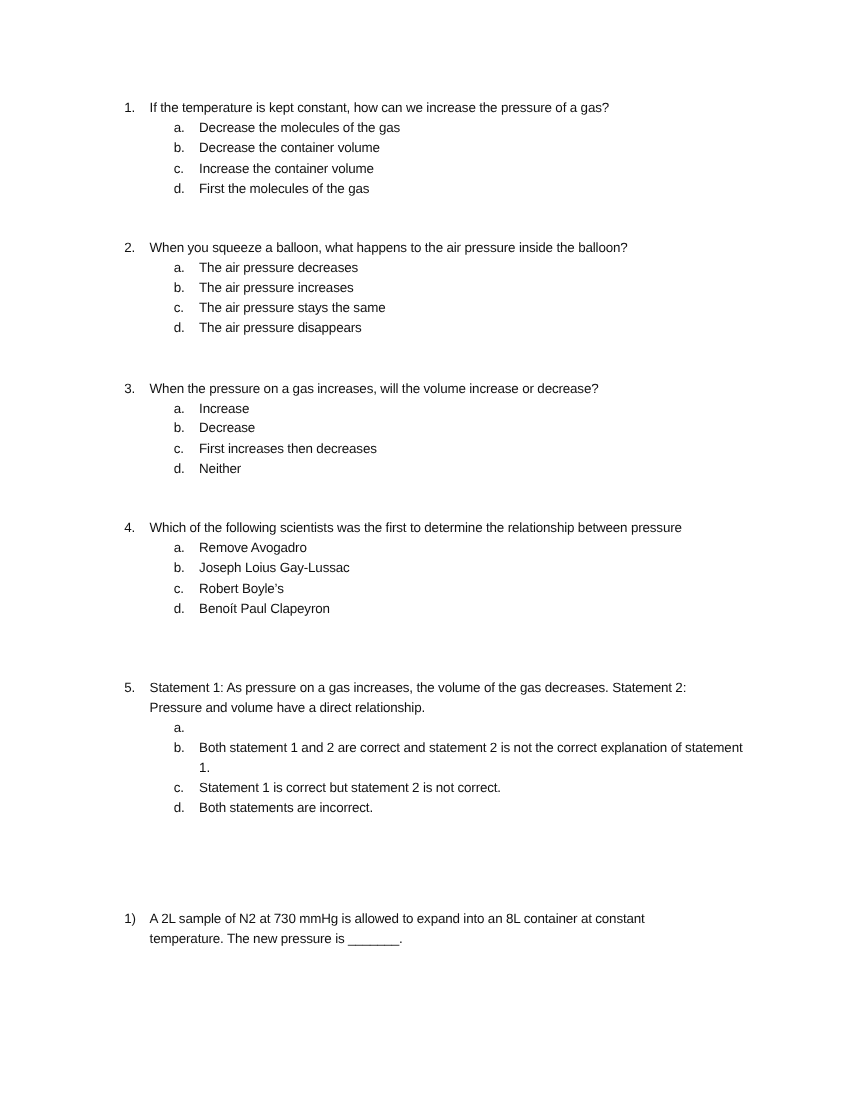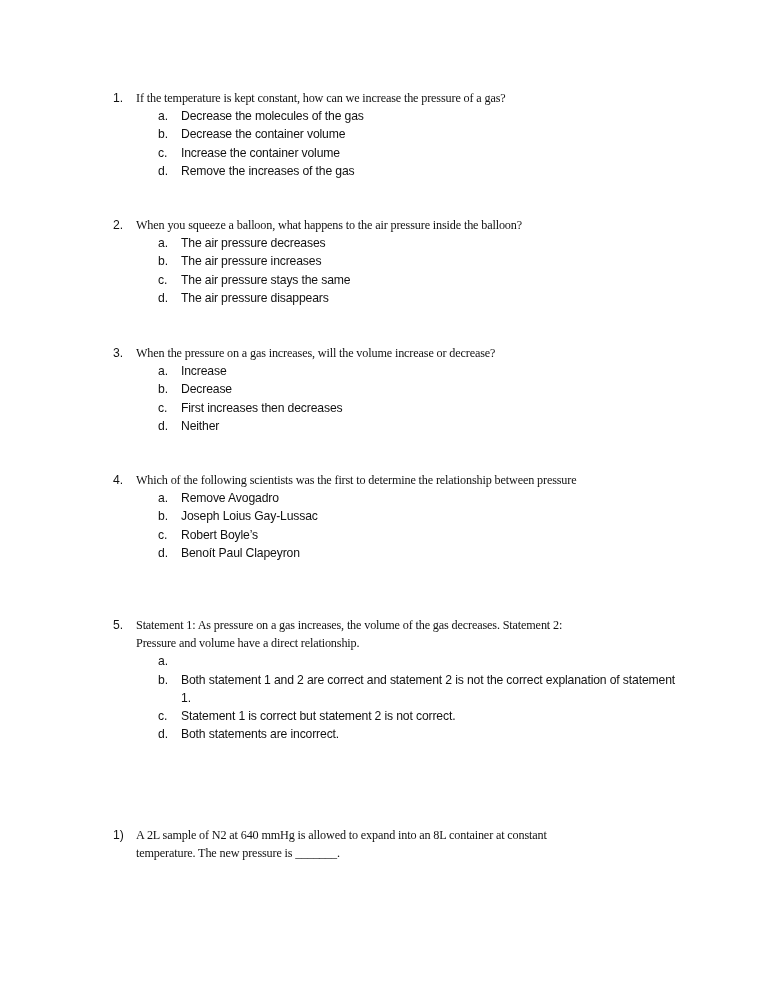--- a/index.html
+++ b/index.html
@@ -38,21 +38,20 @@
     }
     .q-num {
       position: absolute;
       left: 0;
       top: 0;
     }
     .q-text {
       position: absolute;
       left: 23px;
       top: 0;
-      font-family: Liberation Serif, serif;
     }
     .opt {
       position: relative;
       min-height: 18.2px;
       line-height: 18.2px;
     }
     .opt-letter {
       position: absolute;
       left: 45px;
       top: 0;
@@ -80,21 +79,21 @@
     <div class="opt">
       <span class="opt-letter">b.</span>
       <span class="opt-text">Decrease the container volume</span>
     </div>
     <div class="opt">
       <span class="opt-letter">c.</span>
       <span class="opt-text">Increase the container volume</span>
     </div>
     <div class="opt">
       <span class="opt-letter">d.</span>
-      <span class="opt-text">Remove the increases of the gas</span>
+      <span class="opt-text">First the molecules of the gas</span>
     </div>
   </div>
 
   <div class="q" style="top:216px;">
     <div class="q-line">
       <span class="q-num">2.</span>
       <span class="q-text">When you squeeze a balloon, what happens to the air pressure inside the balloon?</span>
     </div>
     <div class="opt">
       <span class="opt-letter">a.</span>
@@ -181,20 +180,20 @@
     </div>
     <div class="opt">
       <span class="opt-letter">d.</span>
       <span class="opt-text">Both statements are incorrect.</span>
     </div>
   </div>
 
   <div class="q" style="top:826px;">
     <div class="q-line">
       <span class="q-num">1)</span>
-      <span class="q-text">A 2L sample of N2 at 640 mmHg is allowed to expand into an 8L container at constant</span>
+      <span class="q-text">A 2L sample of N2 at 730 mmHg is allowed to expand into an 8L container at constant</span>
     </div>
     <div class="q-line">
       <span class="q-text">temperature. The new pressure is _______.</span>
     </div>
   </div>
 
 </div>
 
 </body></html>

